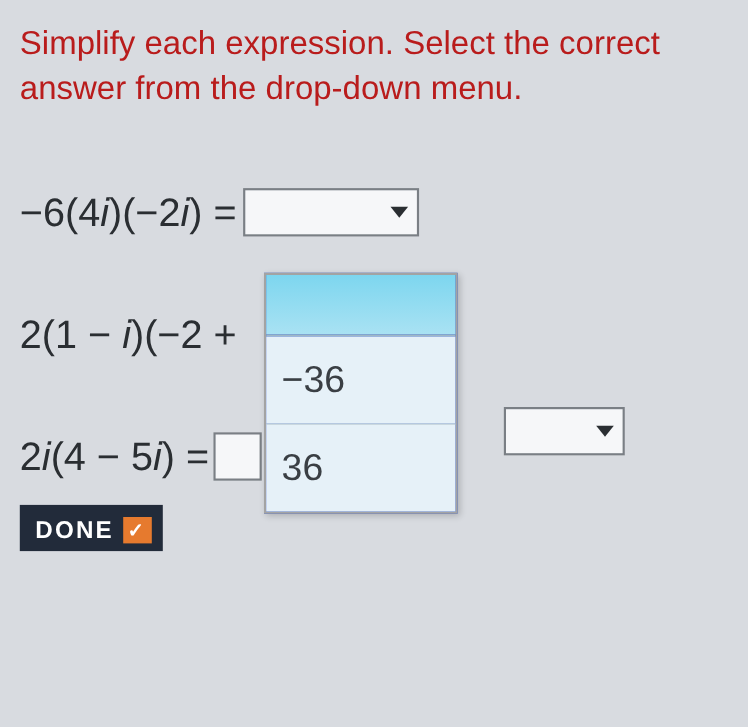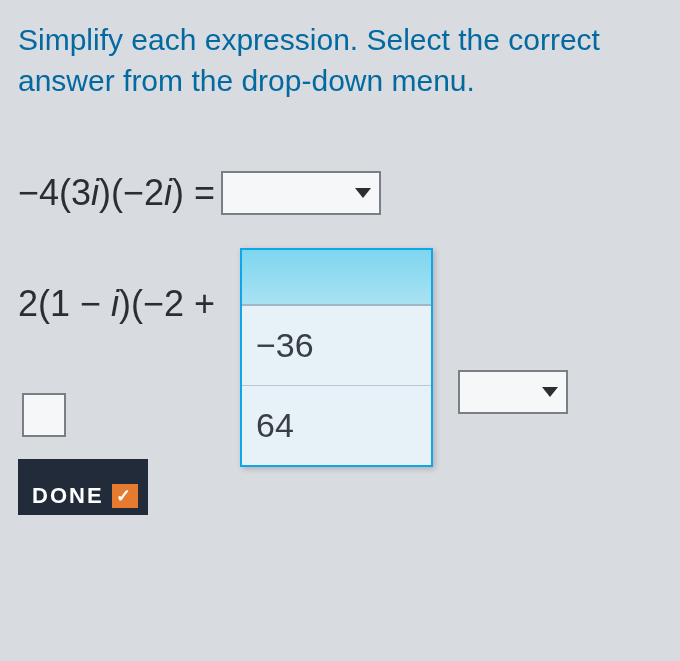--- a/index.html
+++ b/index.html
@@ -7,21 +7,21 @@
       width: 680px;
       height: 661px;
       background: #d8dbe0;
       font-family: Arial, Helvetica, sans-serif;
       padding: 20px 18px;
       position: relative;
       overflow: hidden;
     }
     .instructions {
       font-size: 30px;
-      color: #0369a1;
+      color: #b91c1c;
       line-height: 1.35;
       font-weight: 500;
       margin-bottom: 70px;
     }
     .row {
       display: flex;
       align-items: center;
       margin-bottom: 68px;
       position: relative;
     }
@@ -49,22 +49,22 @@
     .caret {
       width: 0; height: 0;
       border-left: 8px solid transparent;
       border-right: 8px solid transparent;
       border-top: 10px solid #2a2e32;
     }
     .dropdown {
       position: absolute;
       left: 240px;
       top: 248px;
-      width: 193px;
-      border: 2px solid #0ea5e9;
+      width: 176px;
+      border: 2px solid #a3a3a3;
       background: #1d4ed8;
       box-shadow: 2px 2px 6px rgba(0,0,0,0.2);
       z-index: 20;
     }
     .dropdown .opt-blank {
       height: 56px;
       background: linear-gradient(#7dd6ef, #a9e2f3);
       border-bottom: 2px solid #9fb8c6;
     }
     .dropdown .opt {
@@ -76,21 +76,21 @@
     }
     .dropdown .opt.first { border-top: none; }
     .done {
       display: inline-flex;
       align-items: center;
       background: #222b3a;
       color: #fff;
       font-weight: 700;
       font-size: 22px;
       letter-spacing: 2px;
-      padding: 24px 10px 6px 14px;
+      padding: 10px 10px 6px 14px;
       font-family: Arial, sans-serif;
     }
     .done-check {
       width: 26px;
       height: 24px;
       background: #e67a2e;
       margin-left: 8px;
       display: flex;
       align-items: center;
       justify-content: center;
@@ -102,48 +102,51 @@
   </style>
 </head>
 <body>
 
 
 
 <div class="instructions">Simplify each expression. Select the correct answer from the drop-down menu.</div>
 
 <div class="row">
   <span class="expr">
-    <span class="up">−4(3</span><span>i</span><span class="up">)(−2</span><span>i</span><span class="up">) =</span>
+    <span class="up">−6(4</span><span>i</span><span class="up">)(−2</span><span>i</span><span class="up">) =</span>
   </span>
   <span class="select-box">
     <span class="caret"></span>
   </span>
 </div>
 
 <div class="row">
   <span class="expr">
     <span class="up">2(1 − </span><span>i</span><span class="up">)(−2 +</span>
   </span>
 </div>
 
 <div class="row2-select">
   <span class="select-box small">
     <span class="caret"></span>
   </span>
 </div>
 
 <div class="row row3">
+  <span class="expr">
+    <span class="up">2</span><span>i</span><span class="up">(4 − 5</span><span>i</span><span class="up">) =</span>
+  </span>
   <span class="select-box tiny"></span>
 </div>
 
 <div class="done">
   <span>DONE</span>
   <span class="done-check">✓</span>
 </div>
 
 <div class="dropdown">
   <div class="opt-blank"></div>
   <div class="opt first">−36</div>
-  <div class="opt">64</div>
+  <div class="opt">36</div>
 </div>
 
 
 
 
 </body></html>

